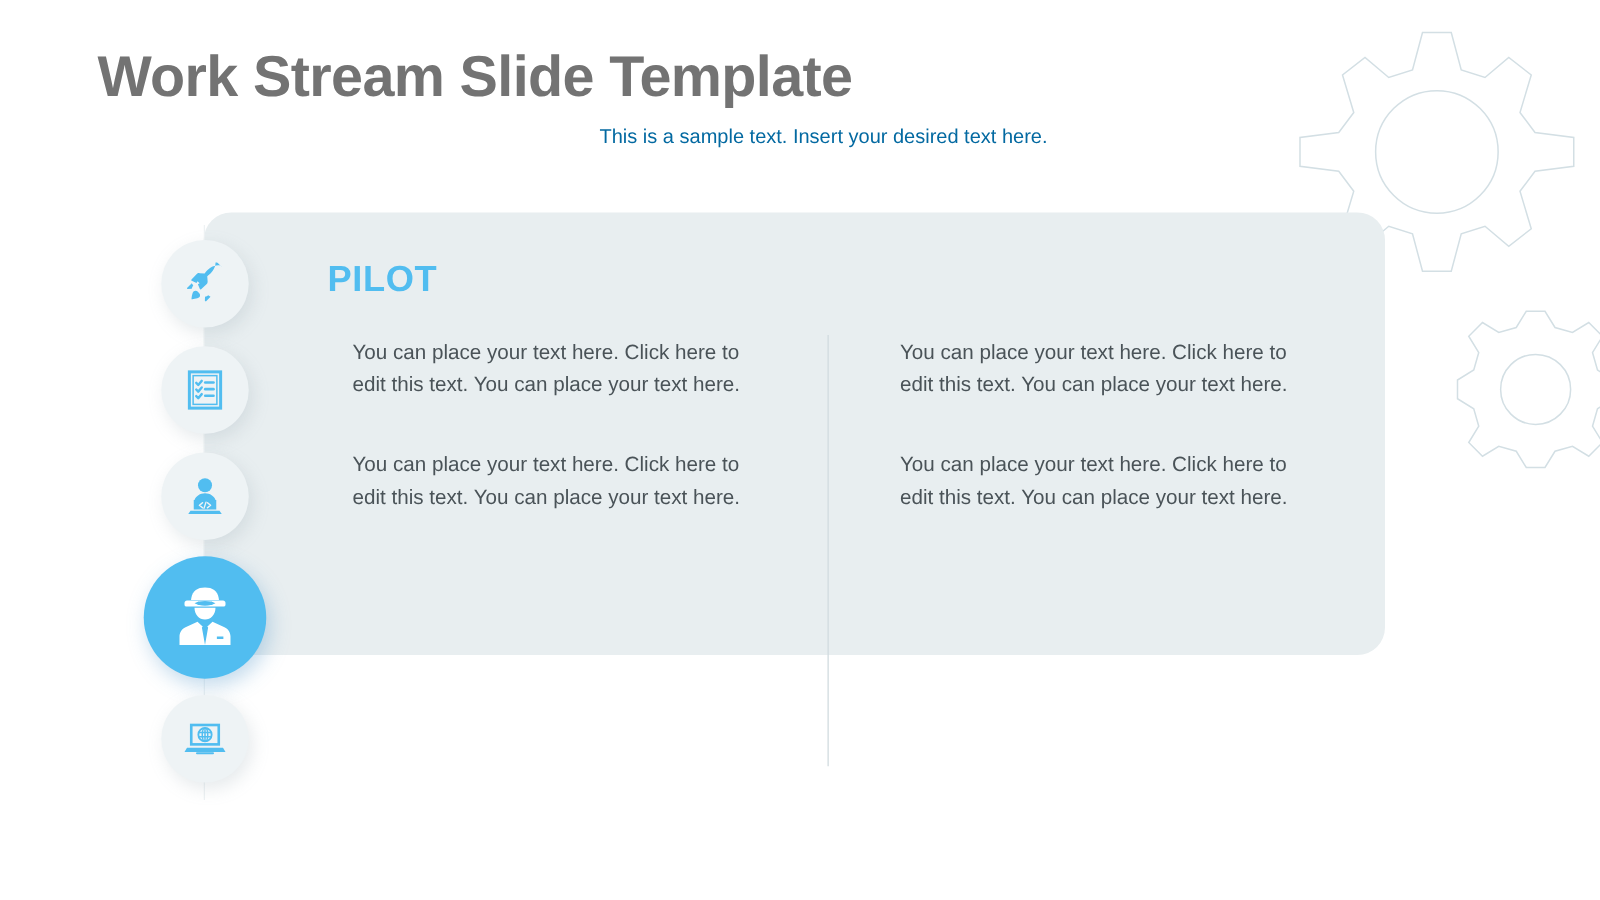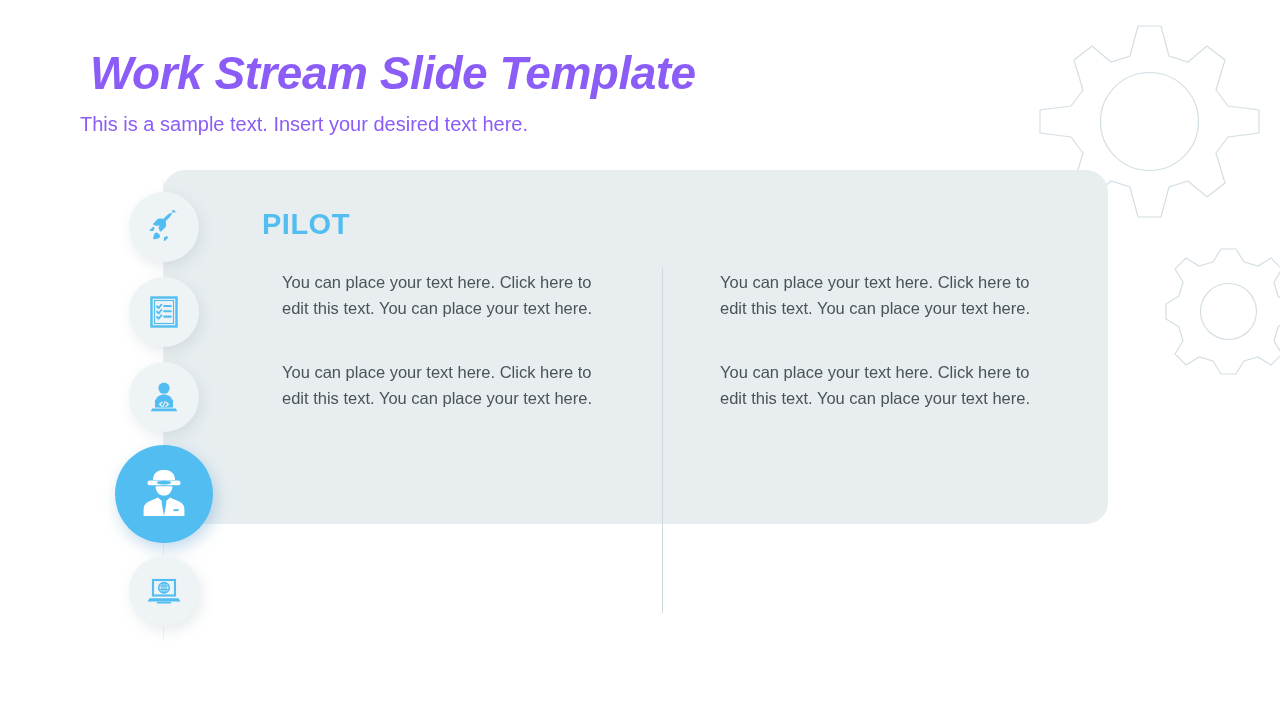--- a/index.html
+++ b/index.html
@@ -29,34 +29,34 @@
   .header {
     position: absolute;
     left: 78px;
     top: 36px;
     width: 760px;
   }
   .slide-title {
     font-family: "Liberation Sans", sans-serif;
     font-size: 46px;
     font-weight: 700;
-    color: #8b5cf6;
+    color: #737373;
     letter-spacing: -0.5px;
     line-height: 1.1;
-    margin: 12px;
+    margin: 0;
     white-space: nowrap;
-    font-style: italic;
   }
   .slide-subtitle {
     font-family: "Liberation Sans", sans-serif;
-    font-size: 20px;
+    font-size: 16px;
     font-weight: 400;
-    color: #8b5cf6;
+    color: #0369a1;
     margin: 14px 0 0 2px;
     white-space: nowrap;
+    text-align: right;
   }
 
   
   .panel {
     position: absolute;
     left: 163px;
     top: 170px;
     width: 945px;
     height: 354px;
     background: #e8eef0;

